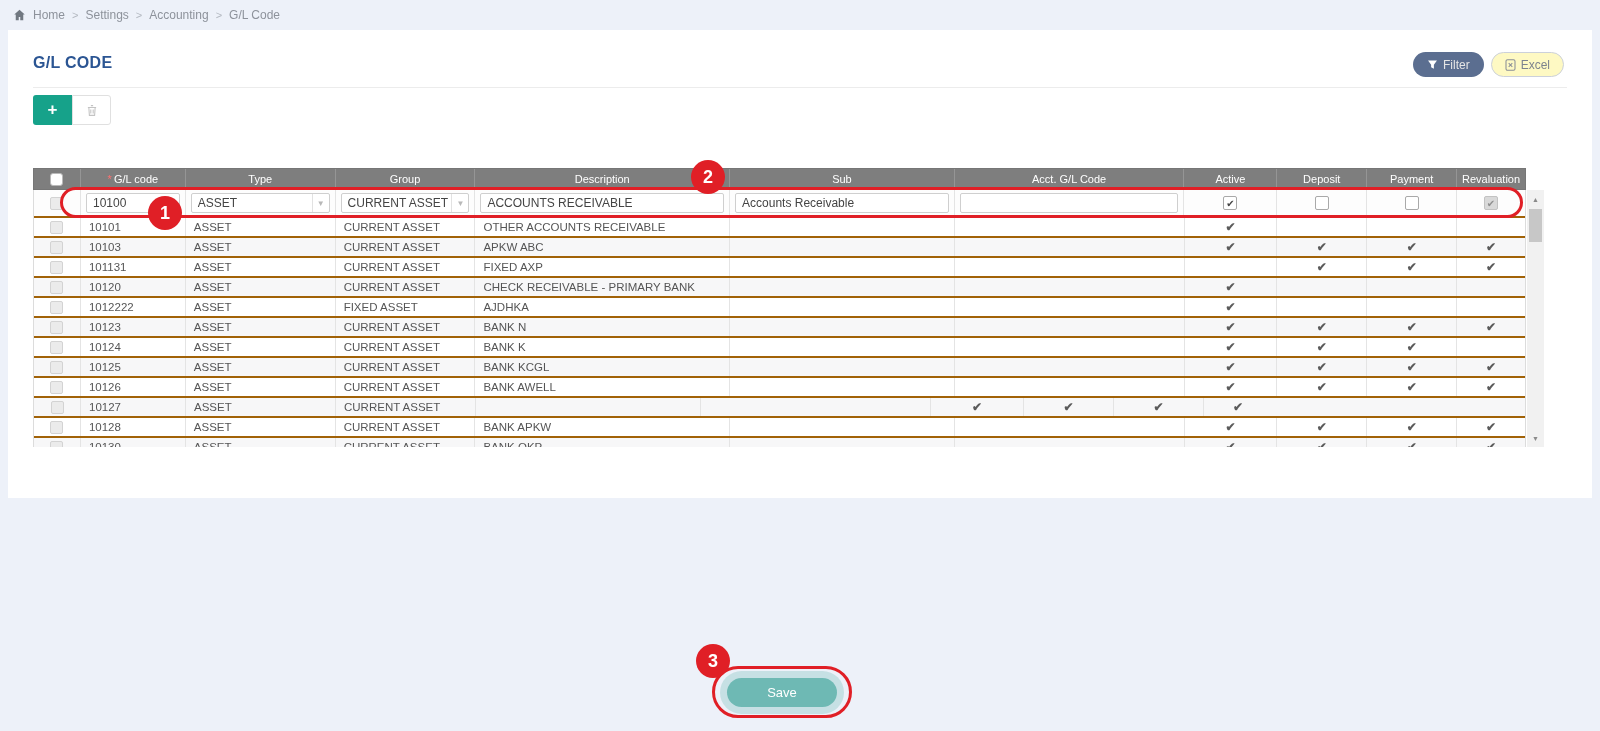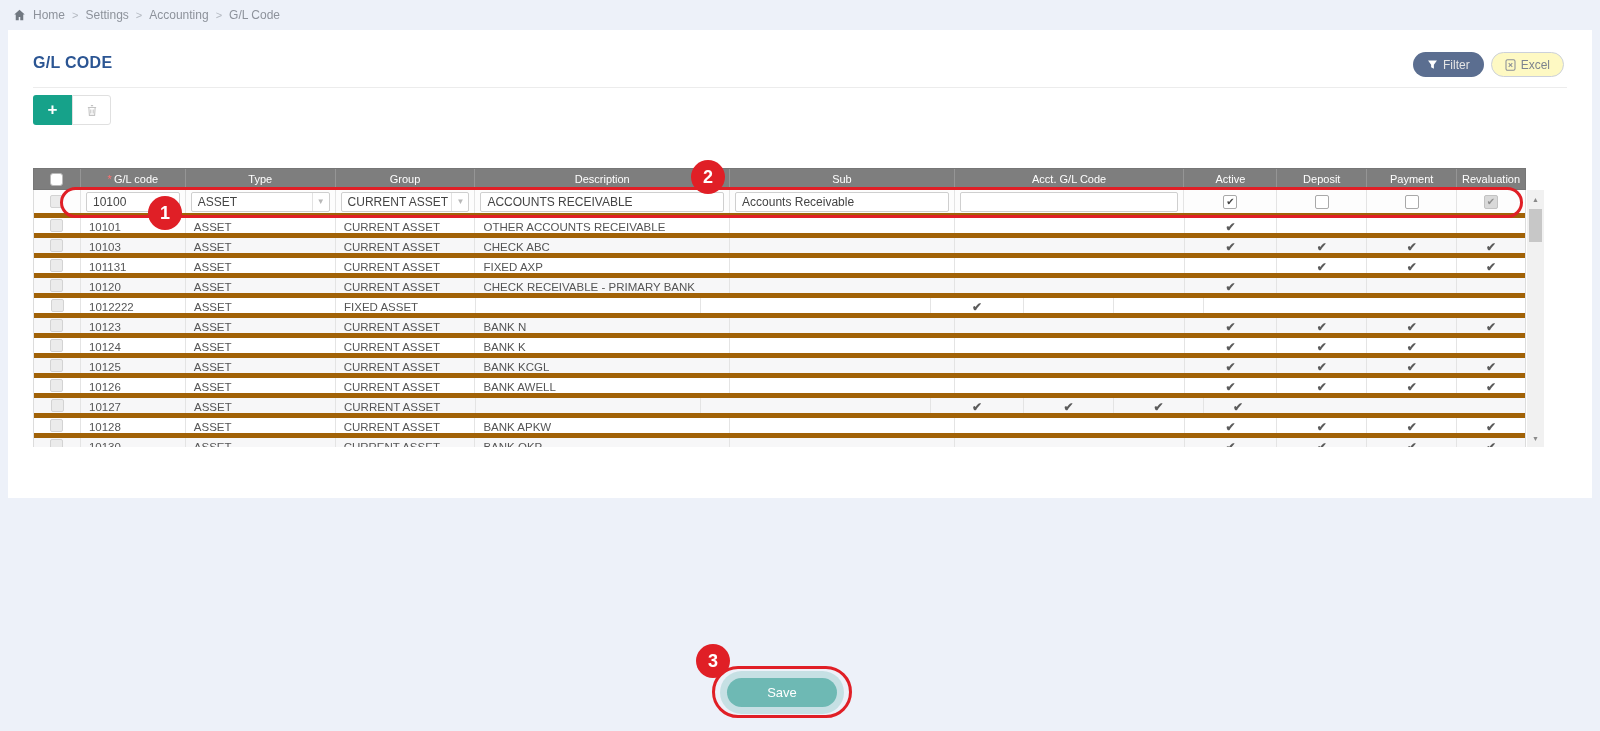--- a/index.html
+++ b/index.html
@@ -29,21 +29,21 @@
 
   
   .table { position:absolute; left:25px; top:138px; width:1511px; }
   .t-head { display:flex; width:1493px; height:22px; background:#7e7e7e; border:1px solid #767676; }
   .hcell { display:flex; align-items:center; justify-content:center; color:#fff; font-size:11px; border-right:1px solid #959595; height:100%; white-space:nowrap; overflow:hidden; }
   .hcell:last-child { border-right:none; }
   .req { color:#ff7070; margin-right:2px; }
   .hcb { width:13px; height:13px; background:#fff; border:1px solid #b9b9b9; border-radius:3px; }
 
   .t-clip { width:1493px; height:257px; overflow:hidden; border-left:1px solid #dcdcdc; border-right:1px solid #dcdcdc; background:#fff; }
-  .t-row { display:flex; width:100%; border-bottom:5px solid #a16207; background:#fff; }
+  .t-row { display:flex; width:100%; border-bottom:2px solid #a16207; background:#fff; }
   .t-row.alt { background:#f7f7f8; }
   .t-row.data { height:20px; }
   .t-row.edit { height:28px; align-items:center; background:#fdfdfd; }
   .cell { border-right:1px solid #e4e4e4; padding:0 8px; font-size:11.5px; color:#555; line-height:19px; white-space:nowrap; overflow:hidden; height:100%; }
   .cell:last-child { border-right:none; }
   .cell.chk { text-align:center; color:#5b5b5b; font-size:12px; font-weight:bold; padding:0; }
   .c-cb { width:47px; display:flex; align-items:center; justify-content:center; padding:0; }
   .c-gl_code { width:105px; }
   .c-type { width:150px; }
   .c-group { width:140px; }
@@ -236,21 +236,21 @@
             <div class="cell c-payment chk"></div>
             <div class="cell c-revaluation chk"></div>
           </div>
           <div class="t-row data alt">
             <div class="cell c-cb">
               <span class="rowcb"></span>
             </div>
             <div class="cell c-gl_code">10103</div>
             <div class="cell c-type">ASSET</div>
             <div class="cell c-group">CURRENT ASSET</div>
-            <div class="cell c-description">CHECK ABC</div>
+            <div class="cell c-description">APKW ABC</div>
             <div class="cell c-sub"></div>
             <div class="cell c-acct_gl_code"></div>
             <div class="cell c-active chk">✔</div>
             <div class="cell c-deposit chk">✔</div>
             <div class="cell c-payment chk">✔</div>
             <div class="cell c-revaluation chk">✔</div>
           </div>
           <div class="t-row data">
             <div class="cell c-cb">
               <span class="rowcb"></span>
@@ -281,20 +281,21 @@
             <div class="cell c-payment chk"></div>
             <div class="cell c-revaluation chk"></div>
           </div>
           <div class="t-row data">
             <div class="cell c-cb">
               <span class="rowcb"></span>
             </div>
             <div class="cell c-gl_code">1012222</div>
             <div class="cell c-type">ASSET</div>
             <div class="cell c-group">FIXED ASSET</div>
+            <div class="cell c-description">AJDHKA</div>
             <div class="cell c-sub"></div>
             <div class="cell c-acct_gl_code"></div>
             <div class="cell c-active chk">✔</div>
             <div class="cell c-deposit chk"></div>
             <div class="cell c-payment chk"></div>
             <div class="cell c-revaluation chk"></div>
           </div>
           <div class="t-row data alt">
             <div class="cell c-cb">
               <span class="rowcb"></span>

